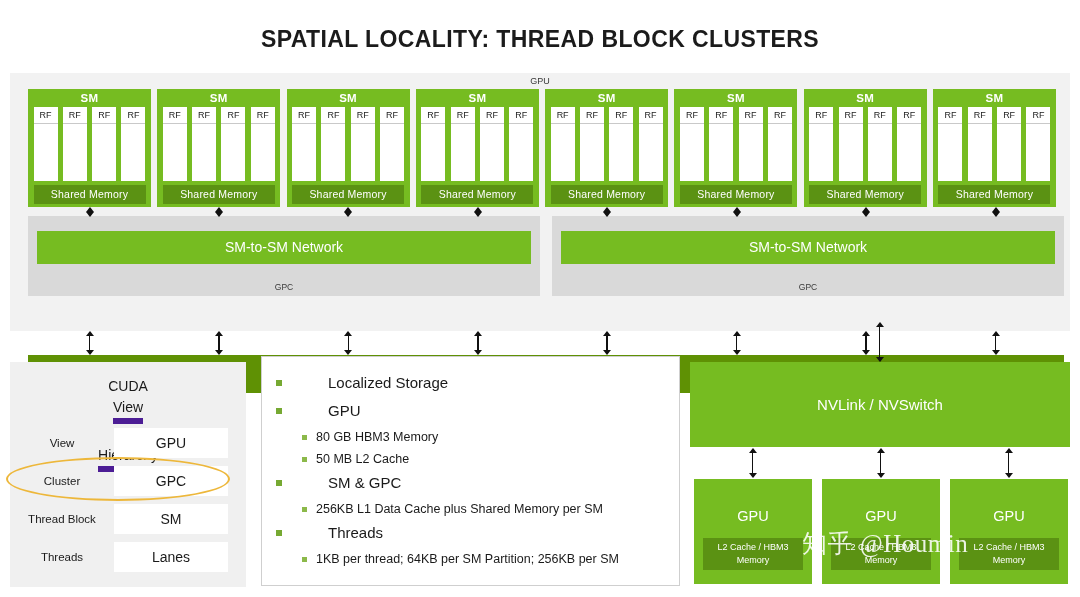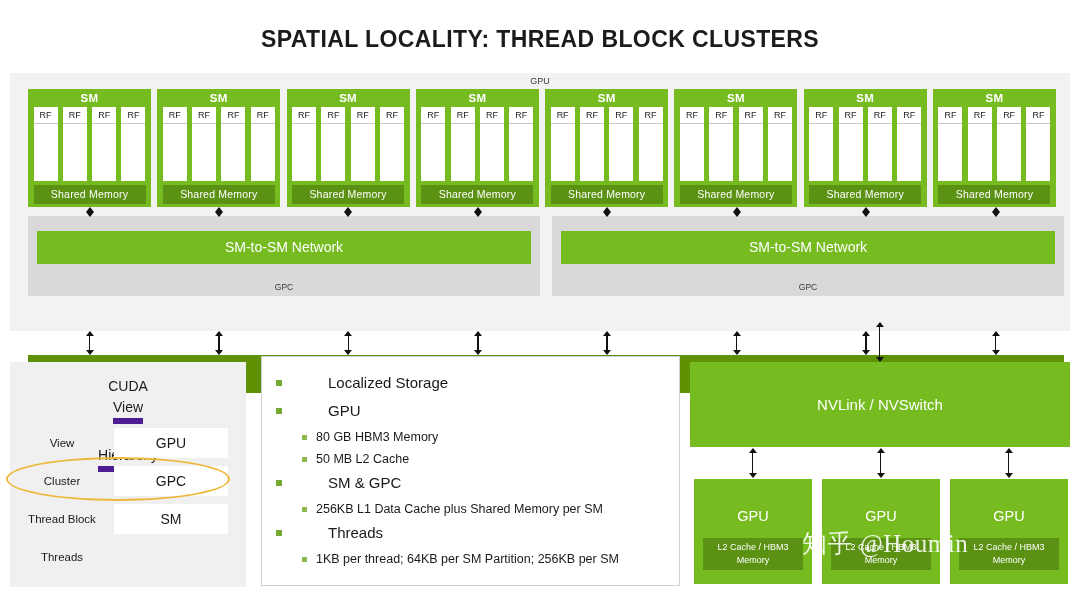--- a/index.html
+++ b/index.html
@@ -475,20 +475,21 @@
       <div class="ct-row" style="top: 104px;">
         <div class="left">Cluster</div>
         <div class="right">GPC</div>
       </div>
       <div class="ct-row" style="top: 142px;">
         <div class="left">Thread Block</div>
         <div class="right">SM</div>
       </div>
       <div class="ct-row" style="top: 180px;">
         <div class="left">Threads</div>
+        <div class="right">Lanes</div>
       </div>
     </div>
 </div>
 <div id="ellipse"></div>
 
 <div id="bullets">
     <div class="b1">
       <div class="bullet"></div>
       <div class="txt">Localized Storage</div>
     </div>

